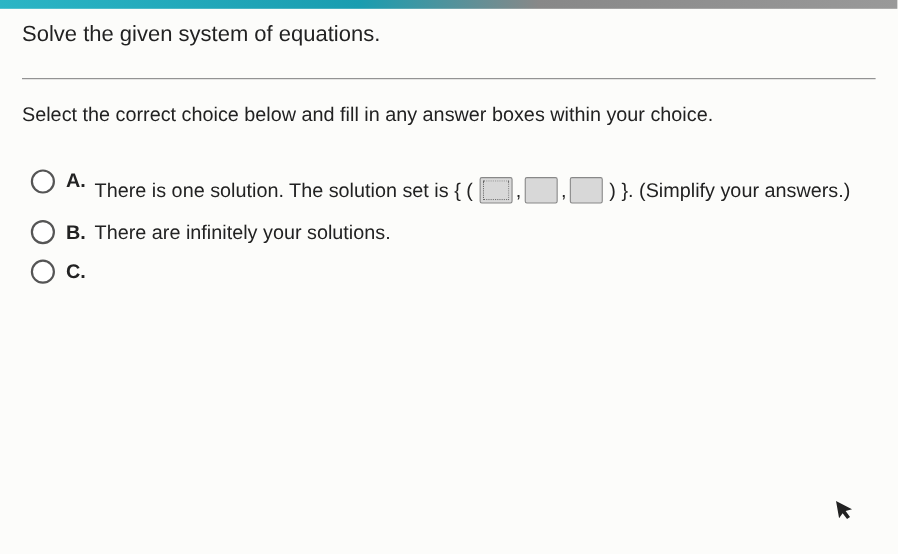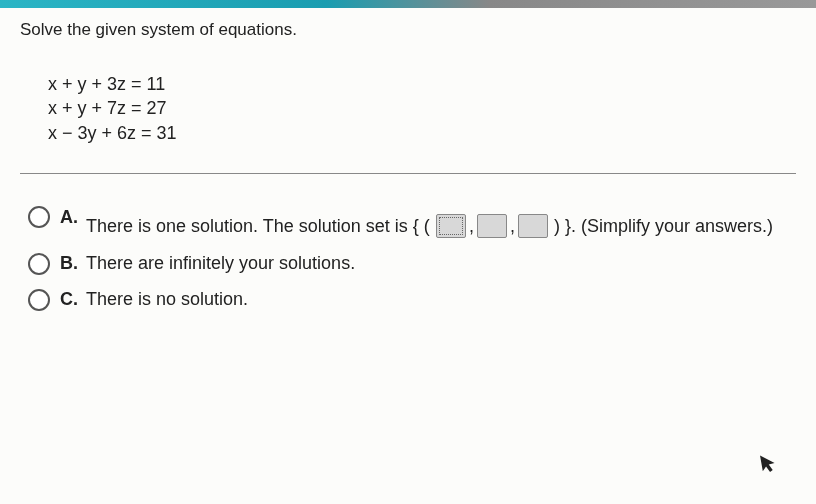--- a/index.html
+++ b/index.html
@@ -14,23 +14,23 @@
     }
     .top-bar {
       height: 8px;
       background: linear-gradient(to right, #2bb5c5, #1a9db0 40%, #888 60%, #999);
       width: 100%;
     }
     .content {
       padding: 12px 20px;
     }
     .prompt {
-      font-size: 17px;
+      font-size: 20px;
       color: #222;
-      margin-bottom: 32px;
+      margin-bottom: 2px;
     }
     .equations {
       margin-left: 28px;
       font-size: 18px;
       color: #222;
       line-height: 1.35;
     }
     .hr {
       border: none;
       border-top: 1.5px solid #888;
@@ -101,28 +101,24 @@
     }
   </style>
 </head>
 <body>
 
 <div class="top-bar"></div>
 
 <div class="content">
   <div class="prompt">Solve the given system of equations.</div>
 
-  <div class="equations">
-    <div>x + y + 3z = 11</div>
-    <div>x + y + 7z = 27</div>
-    <div>x − 3y + 6z = 31</div>
-  </div>
 
   <hr class="hr">
 
+  <div class="instruction">Select the correct choice below and fill in any answer boxes within your choice.</div>
 
   <div class="choices">
 
     <div class="choice">
       <span class="radio"></span>
       <span class="choice-letter">A.</span>
       <span class="setline">
         <span>There is one solution. The solution set is </span>
         <span>{ (</span>
         <span class="answer-box dotted"></span><span class="comma">,</span><span class="answer-box"></span><span class="comma">,</span><span class="answer-box"></span>
@@ -133,21 +129,20 @@
 
     <div class="choice">
       <span class="radio"></span>
       <span class="choice-letter">B.</span>
       <span>There are infinitely your solutions.</span>
     </div>
 
     <div class="choice">
       <span class="radio"></span>
       <span class="choice-letter">C.</span>
-      <span>There is no solution.</span>
     </div>
 
   </div>
 </div>
 
 <div class="cursor-icon">
   <svg width="18" height="22" viewBox="0 0 18 22">
     <path d="M2 2 L2 18 L6 14 L9 20 L12 18.5 L9 12.5 L15 12 Z" fill="#222"></path>
   </svg>
 </div>

